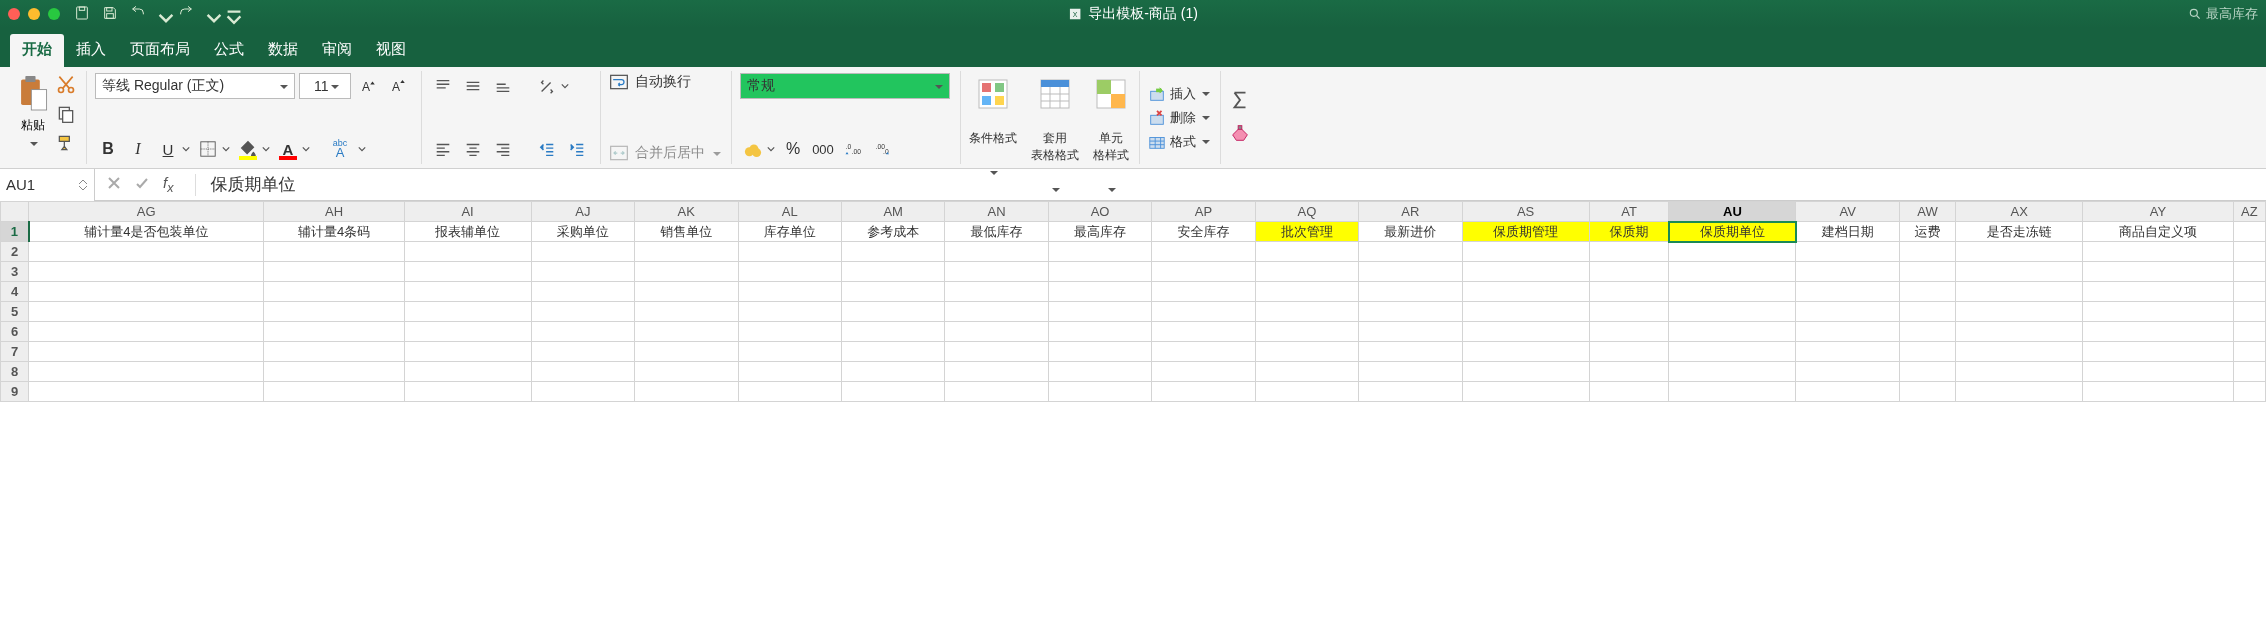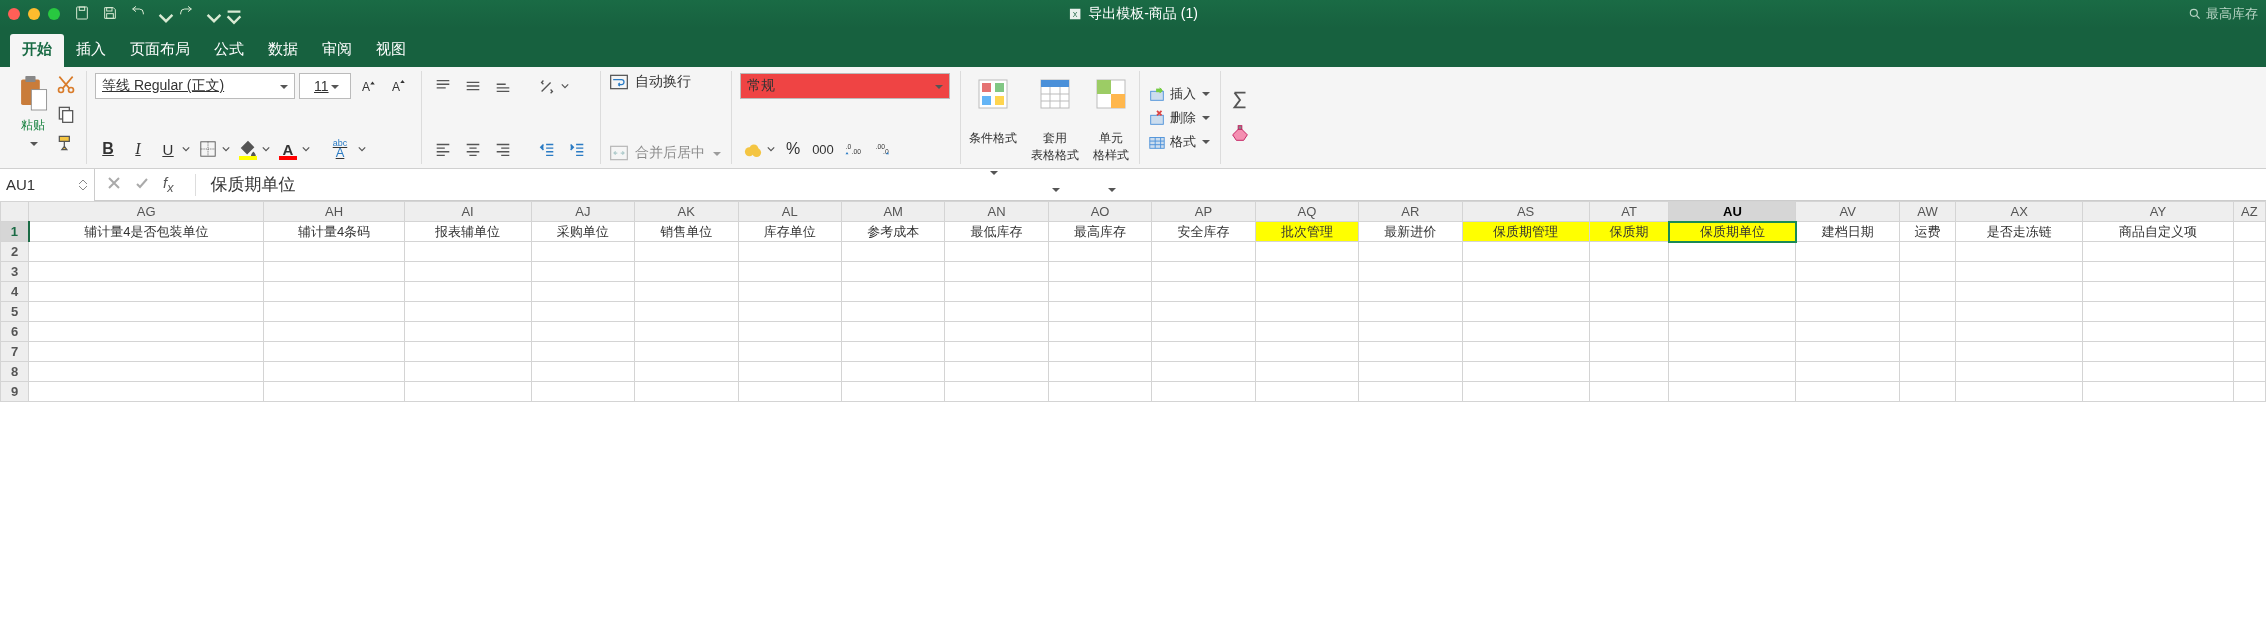--- a/index.html
+++ b/index.html
@@ -14,44 +14,44 @@
   .title-center{position:absolute;left:50%;transform:translateX(-50%);display:flex;align-items:center;gap:6px;font-size:14px;}
   .title-center svg{width:14px;height:14px;}
   .search-box{margin-left:auto;display:flex;align-items:center;gap:4px;color:#b8d4c4;font-size:13px;}
   .search-box svg{width:14px;height:14px;fill:none;stroke:#b8d4c4;stroke-width:2;}
   .ribbon-tabs{background:#17613f;display:flex;align-items:flex-end;padding:6px 10px 0 10px;gap:0;}
   .ribbon-tab{padding:6px 12px 8px;color:#fff;font-size:15px;cursor:pointer;}
   .ribbon-tab.active{background:#f5f5f5;color:#1a6b45;border-radius:3px 3px 0 0;font-weight:bold;}
   .ribbon{background:#f5f5f5;border-bottom:1px solid #d0d0d0;height:102px;display:flex;padding:4px 8px;gap:0;}
   .rgroup{display:flex;flex-direction:column;justify-content:space-between;padding:2px 10px 2px 8px;border-right:1px solid #dcdcdc;}
   .rgroup:last-child{border-right:none;}
-  .rgroup-label{font-size:12px;color:#15803d;text-align:center;margin-top:2px;}
+  .rgroup-label{font-size:12px;color:#000000;text-align:center;margin-top:2px;}
   .clipboard{display:flex;gap:6px;align-items:flex-start;}
   .paste-big{display:flex;flex-direction:column;align-items:center;gap:2px;}
   .paste-big svg{width:34px;height:40px;}
   .clip-side{display:flex;flex-direction:column;gap:6px;margin-top:2px;}
   .clip-side svg{width:20px;height:20px;}
-  .font-group .row1, .font-group .row2 {display:flex;align-items:center;gap:4px;text-decoration:underline;}
+  .font-group .row1, .font-group .row2 {display:flex;align-items:center;gap:4px;}
   .font-name{width:200px;height:26px;border:1px solid #bbb;background:#fff;display:flex;align-items:center;padding:0 6px;font-size:14px;justify-content:space-between;}
   .font-size{width:52px;height:26px;border:1px solid #bbb;background:#fff;display:flex;align-items:center;padding:0 14px;font-size:14px;justify-content:space-between;}
   .small-btn{width:26px;height:26px;border:1px solid transparent;display:flex;align-items:center;justify-content:center;cursor:pointer;}
   .small-btn svg{width:18px;height:18px;}
   .dd{width:10px;display:flex;align-items:center;justify-content:center;}
   .dd svg{width:8px;height:8px;stroke:#555;fill:none;stroke-width:1.5;}
   .font-group .row2{margin-top:10px;}
   .btnwrap{display:flex;align-items:center;}
   .color-strip{position:relative;}
   .color-strip::after{content:'';position:absolute;bottom:1px;left:3px;right:3px;height:4px;background:var(--c);}
   .align-group .row{display:flex;gap:4px;}
   .align-group{gap:10px;display:flex;flex-direction:column;}
   .wrap-group{display:flex;flex-direction:column;gap:10px;}
   .wrap-row{display:flex;align-items:center;gap:6px;font-size:14px;}
   .wrap-row svg{width:20px;height:18px;}
   .num-group{display:flex;flex-direction:column;gap:10px;}
-  .num-select{width:210px;height:26px;border:1px solid #bbb;background:#ef4444;display:flex;align-items:center;padding:0 6px;font-size:14px;justify-content:space-between;}
+  .num-select{width:210px;height:26px;border:1px solid #bbb;background:#22c55e;display:flex;align-items:center;padding:0 6px;font-size:14px;justify-content:space-between;}
   .vstack{display:flex;flex-direction:column;align-items:center;gap:19px;font-size:12px;}
   .vstack svg{width:34px;height:34px;}
   .cells-group{display:flex;flex-direction:column;gap:2px;}
   .cell-row{display:flex;align-items:center;gap:4px;font-size:13px;}
   .cell-row svg{width:18px;height:18px;}
   .edit-group{display:flex;flex-direction:column;gap:8px;align-items:center;}
   .edit-group svg{width:22px;height:22px;}
   .formula-bar{height:32px;border-bottom:1px solid #ccc;display:flex;align-items:center;}
   .name-box{width:95px;height:32px;border-right:1px solid #ccc;display:flex;align-items:center;padding:0 6px;font-size:15px;background:#fff;}
   .name-box .stepper{margin-left:auto;display:flex;flex-direction:column;}

